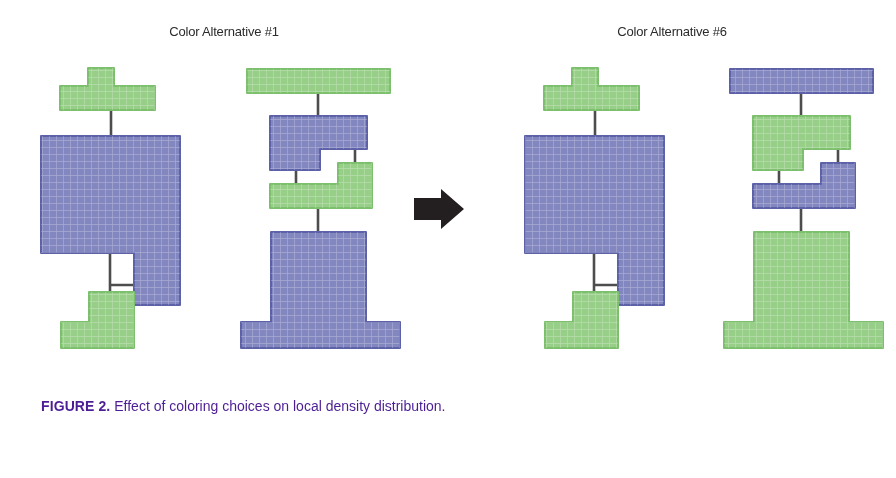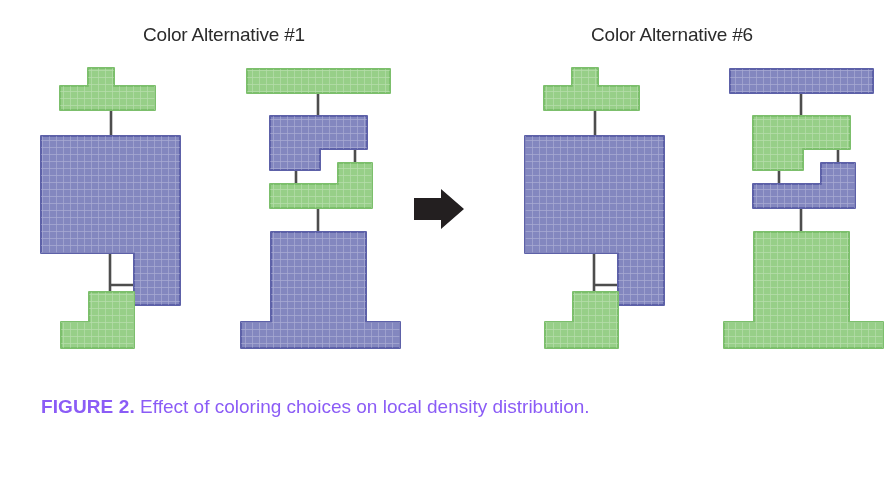--- a/index.html
+++ b/index.html
@@ -19,21 +19,21 @@
   #figure-root {
     position: absolute;
     left: 0; top: 0;
     width: 896px;
     height: 478px;
   }
 
   .panel-title {
     position: absolute;
     font-family: "Liberation Sans", sans-serif;
-    font-size: 19px;
+    font-size: 13px;
     font-weight: 400;
     letter-spacing: -0.2px;
     color: #2b2b2b;
     white-space: nowrap;
     text-align: center;
   }
   #title-alt1 { left: 0px;   top: 24px; width: 448px; }
   #title-alt2 { left: 448px; top: 24px; width: 448px; }
 
   .diagram-svg {
@@ -42,23 +42,23 @@
     width: 896px;
     height: 400px;
   }
 
   .caption {
     position: absolute;
     left: 41px;
     top: 394px;
     width: 560px;
     font-family: "Liberation Sans", sans-serif;
-    font-size: 19px;
+    font-size: 14px;
     line-height: 25px;
-    color: #8b5cf6;
+    color: #4c1d95;
   }
   .caption .cap-label {
     font-weight: bold;
     letter-spacing: 0.1px;
   }
 </style>
 </head>
 <body>
 
 <div id="figure-root">

